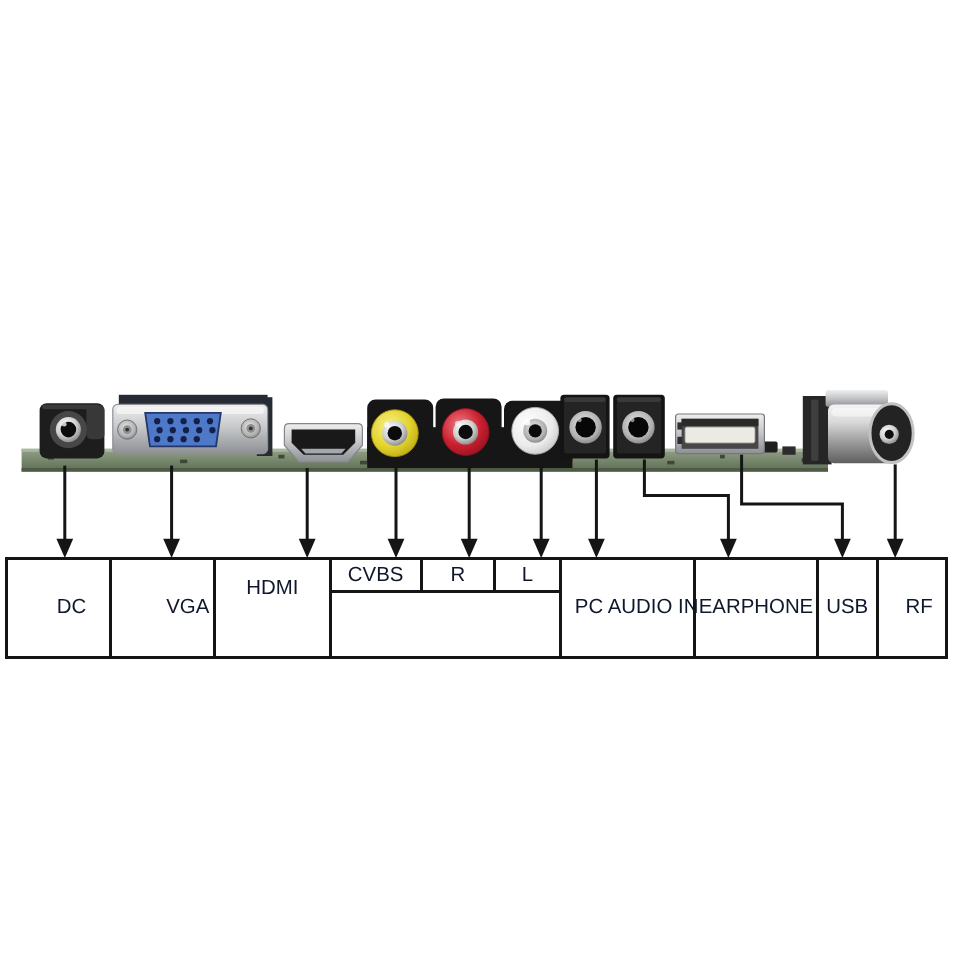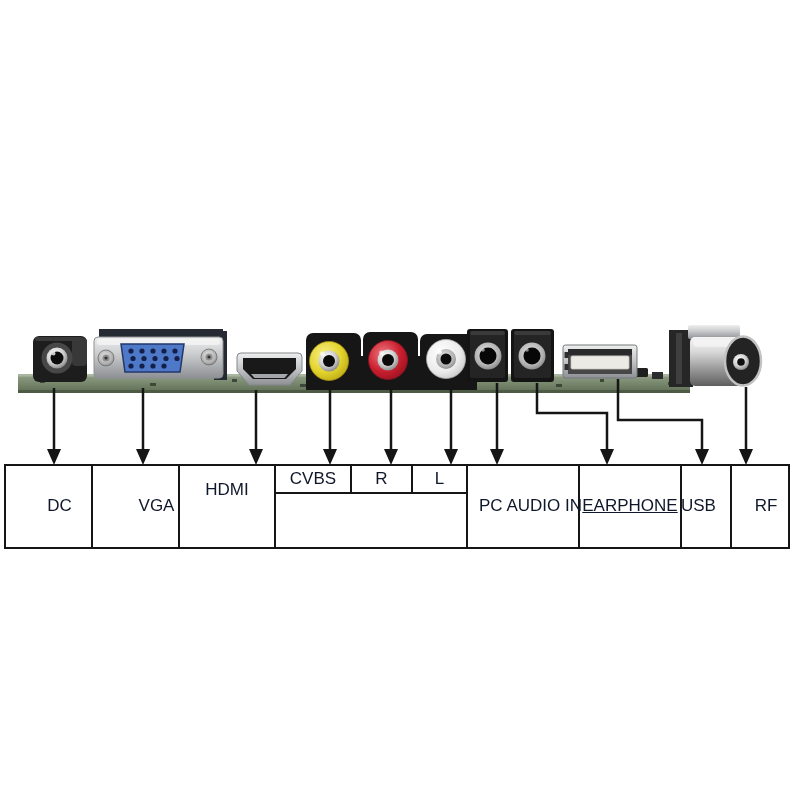--- a/index.html
+++ b/index.html
@@ -233,17 +233,17 @@
     </g>
   </svg>
 
   <div class="lbl" style="left:5px;   top:496px; width:109px;">DC</div>
   <div class="lbl" style="left:92px;  top:496px; width:87px;margin-left:21px;">VGA</div>
   <div class="lbl" style="left:179px; top:480px; width:96px;">HDMI</div>
   <div class="lbl" style="left:275px; top:469px; width:76px;">CVBS</div>
   <div class="lbl" style="left:351px; top:469px; width:61px;">R</div>
   <div class="lbl" style="left:412px; top:469px; width:55px;">L</div>
   <div class="lbl" style="left:467px; top:496px; width:127px;">PC AUDIO IN</div>
-  <div class="lbl" style="left:579px; top:496px; width:102px;text-decoration:underline;">EARPHONE</div>
-  <div class="lbl" style="left:681px; top:496px; width:31px;">USB</div>
+  <div class="lbl" style="left:579px; top:496px; width:102px;">EARPHONE</div>
+  <div class="lbl" style="left:681px; top:496px; width:50px;">USB</div>
   <div class="lbl" style="left:731px; top:496px; width:70px;">RF</div>
 
 </div>
 
 </body></html>

